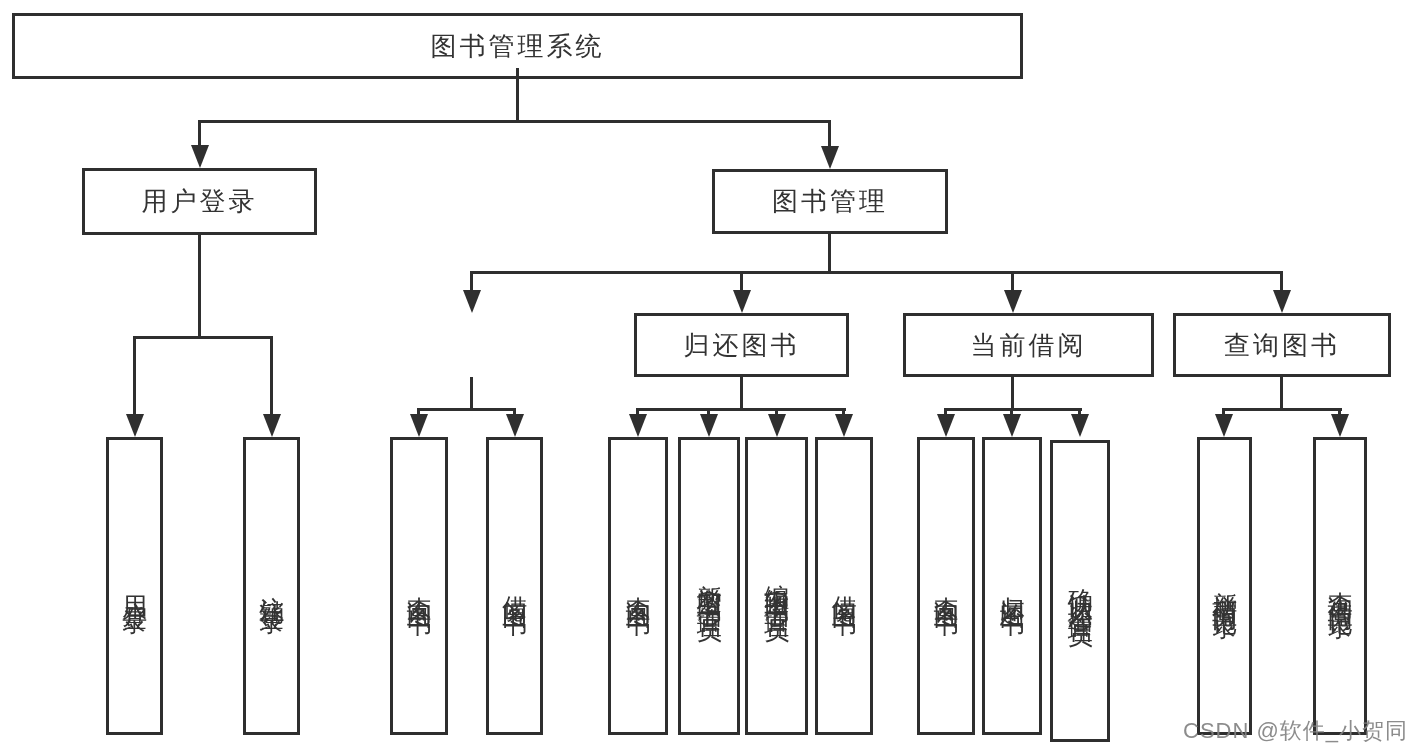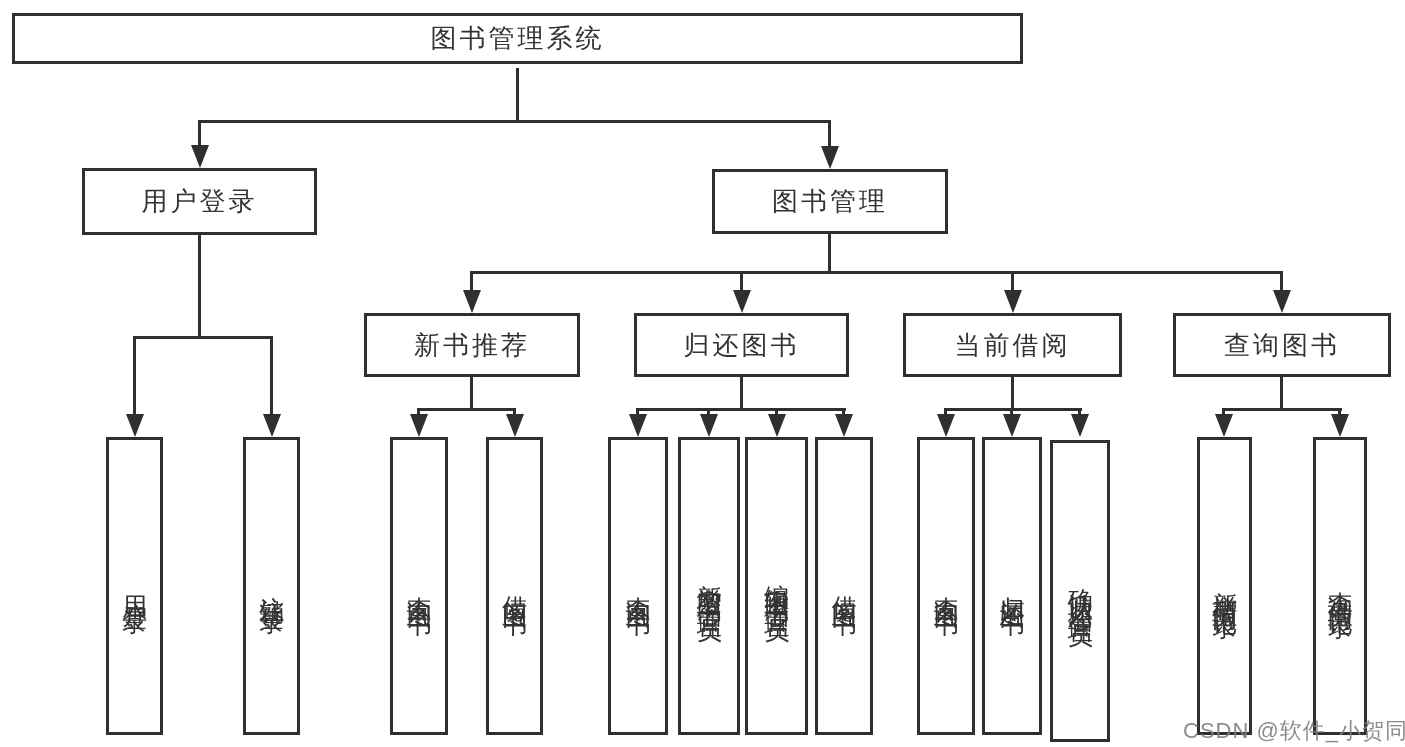--- a/index.html
+++ b/index.html
@@ -53,21 +53,21 @@
     color:rgba(130,130,130,0.92);
     letter-spacing:1px;
     white-space:nowrap;
   }
 </style>
 </head>
 <body>
 
 <div id="stage">
 
-  <div class="hbox" style="left:12px;top:13px;width:1011px;height:51px;">
+  <div class="hbox" style="left:12px;top:13px;width:1011px;height:66px;">
     <span>图书管理系统</span>
   </div>
 
   <div class="ln ln-v" style="left:516px;top:68px;height:52px;"></div>
   <div class="ln ln-h" style="left:198px;top:120px;width:633px;"></div>
   <div class="ln ln-v" style="left:198px;top:120px;height:30px;"></div>
   <div class="arrow" style="left:191px;top:145px;"></div>
   <div class="ln ln-v" style="left:828px;top:120px;height:30px;"></div>
   <div class="arrow" style="left:821px;top:146px;"></div>
 
@@ -89,27 +89,24 @@
   <div class="ln ln-h" style="left:471px;top:271px;width:812px;"></div>
   <div class="ln ln-v" style="left:470px;top:271px;height:21px;"></div>
   <div class="arrow" style="left:463px;top:290px;"></div>
   <div class="ln ln-v" style="left:740px;top:271px;height:21px;"></div>
   <div class="arrow" style="left:733px;top:290px;"></div>
   <div class="ln ln-v" style="left:1011px;top:271px;height:21px;"></div>
   <div class="arrow" style="left:1004px;top:290px;"></div>
   <div class="ln ln-v" style="left:1280px;top:271px;height:21px;"></div>
   <div class="arrow" style="left:1273px;top:290px;"></div>
 
-  <div class="hbox" style="left:364px;top:313px;width:216px;height:64px;">
-    <span>新书推荐</span>
-  </div>
   <div class="hbox" style="left:634px;top:313px;width:215px;height:64px;">
     <span>归还图书</span>
   </div>
-  <div class="hbox" style="left:903px;top:313px;width:219px;height:64px;">
+  <div class="hbox" style="left:903px;top:313px;width:251px;height:64px;">
     <span>当前借阅</span>
   </div>
   <div class="hbox" style="left:1173px;top:313px;width:218px;height:64px;">
     <span>查询图书</span>
   </div>
 
   <div class="ln ln-v" style="left:470px;top:377px;height:31px;"></div>
   <div class="ln ln-h" style="left:417px;top:408px;width:99px;"></div>
   <div class="ln ln-v" style="left:417px;top:408px;height:10px;"></div>
   <div class="arrow" style="left:410px;top:414px;"></div>

